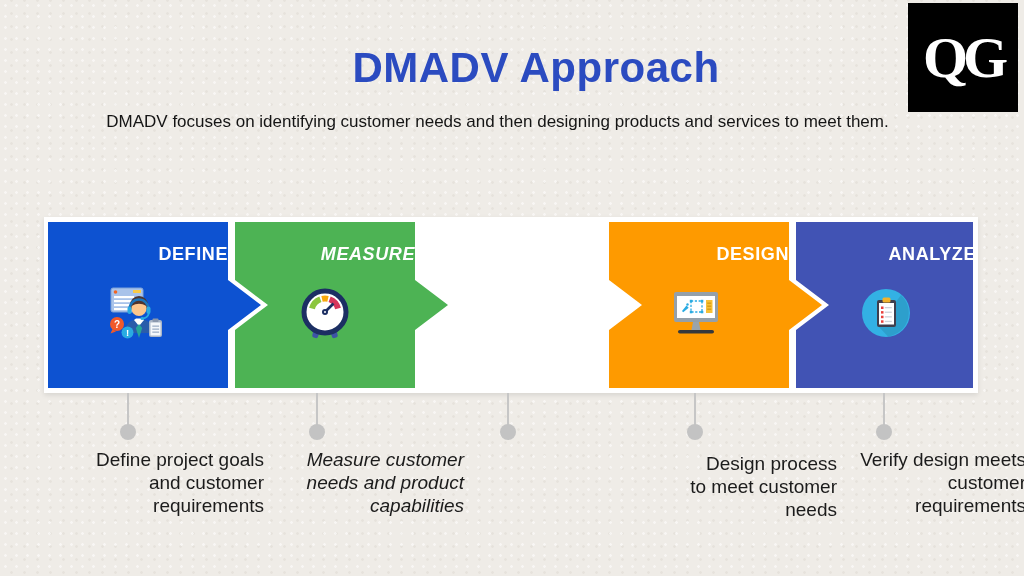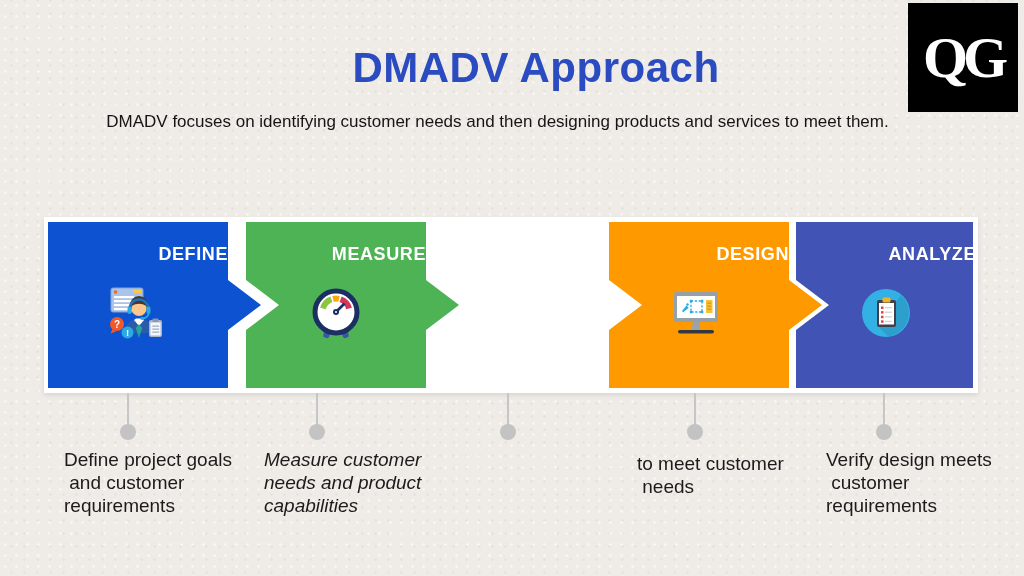--- a/index.html
+++ b/index.html
@@ -51,21 +51,21 @@
   }
   .step:nth-child(5) .step-icon{left:53px;}
   
   .connector{position:absolute;width:16px;}
   .connector .line{position:absolute;left:7px;top:0;width:2px;height:36px;background:#c6c6c6;}
   .connector .dot{position:absolute;left:0;top:31px;width:16px;height:16px;border-radius:50%;background:#c3c3c3;}
   
   .desc{
     position:absolute;font-size:19px;line-height:23px;color:#1b1b1b;
   }
-  .desc div{white-space:pre-wrap;}
+  .desc div{white-space:pre-wrap;text-align:right;}
 </style>
 </head>
 <body>
 
 <div id="stage">
 
   <div class="title" style="color: rgb(43, 75, 192);">DMADV Approach</div>
   <div class="subtitle">DMADV focuses on identifying customer needs and then designing products and services to meet them.</div>
   <div class="logo" style="background-color: rgb(0, 0, 0); color: rgb(255, 255, 255);">QG</div>
 
@@ -100,21 +100,21 @@
         <text x="24.5" y="56" font-size="9.5" font-weight="bold" fill="#ffffff" text-anchor="middle" font-family="Liberation Sans, sans-serif">!</text>
         <rect x="46" y="40" width="13" height="17" rx="2" fill="#aab6c8"></rect>
         <rect x="47.5" y="42.5" width="10" height="13" fill="#f4f7fb"></rect>
         <rect x="49.5" y="38.5" width="6" height="3.4" rx="1" fill="#8a97ad"></rect>
         <rect x="49.3" y="45.5" width="6.8" height="1.3" fill="#9fb0c8"></rect>
         <rect x="49.3" y="48.5" width="6.8" height="1.3" fill="#9fb0c8"></rect>
         <rect x="49.3" y="51.5" width="6.8" height="1.3" fill="#9fb0c8"></rect>
       </svg>
     </div>
 
-    <div class="step" style="left:202px;width:213px;">
+    <div class="step" style="left:191px;width:213px;font-style:italic;">
       <div class="shape clip-mid" style="background-color: rgb(77, 179, 84);"></div>
       <div class="step-label">MEASURE</div>
       <svg class="step-icon" viewBox="0 0 70 70">
         <rect x="23" y="48" width="6" height="10" rx="2" fill="#3d54a5" transform="rotate(16 26 53)"></rect>
         <rect x="41" y="48" width="6" height="10" rx="2" fill="#3d54a5" transform="rotate(-16 44 53)"></rect>
         <circle cx="35" cy="32" r="21" fill="#ffffff" stroke="#1c2f63" stroke-width="5"></circle>
         <path d="M22,28.5 A13.5,13.5 0 0 1 30.4,19.3" fill="none" stroke="#8cc63e" stroke-width="6"></path>
         <path d="M32,18.8 A13.5,13.5 0 0 1 38,18.8" fill="none" stroke="#f7a80d" stroke-width="6"></path>
         <path d="M39.6,19.3 A13.5,13.5 0 0 1 48,28.5" fill="none" stroke="#d6365c" stroke-width="6"></path>
         <line x1="35" y1="32" x2="43.5" y2="23.5" stroke="#1c2f63" stroke-width="2.6"></line>
@@ -192,20 +192,21 @@
     <div>Define project goals</div>
     <div> and customer</div>
     <div>requirements</div>
   </div>
   <div class="desc" style="left:264px;top:448px;width:200px;font-style:italic;">
     <div>Measure customer</div>
     <div>needs and product</div>
     <div>capabilities</div>
   </div>
   <div class="desc" style="left:637px;top:452px;width:200px;">
+    <div>Design process</div>
     <div>to meet customer</div>
     <div> needs</div>
   </div>
   <div class="desc" style="left:826px;top:448px;width:200px;">
     <div>Verify design meets</div>
     <div> customer</div>
     <div>requirements</div>
   </div>
 
 </div>

